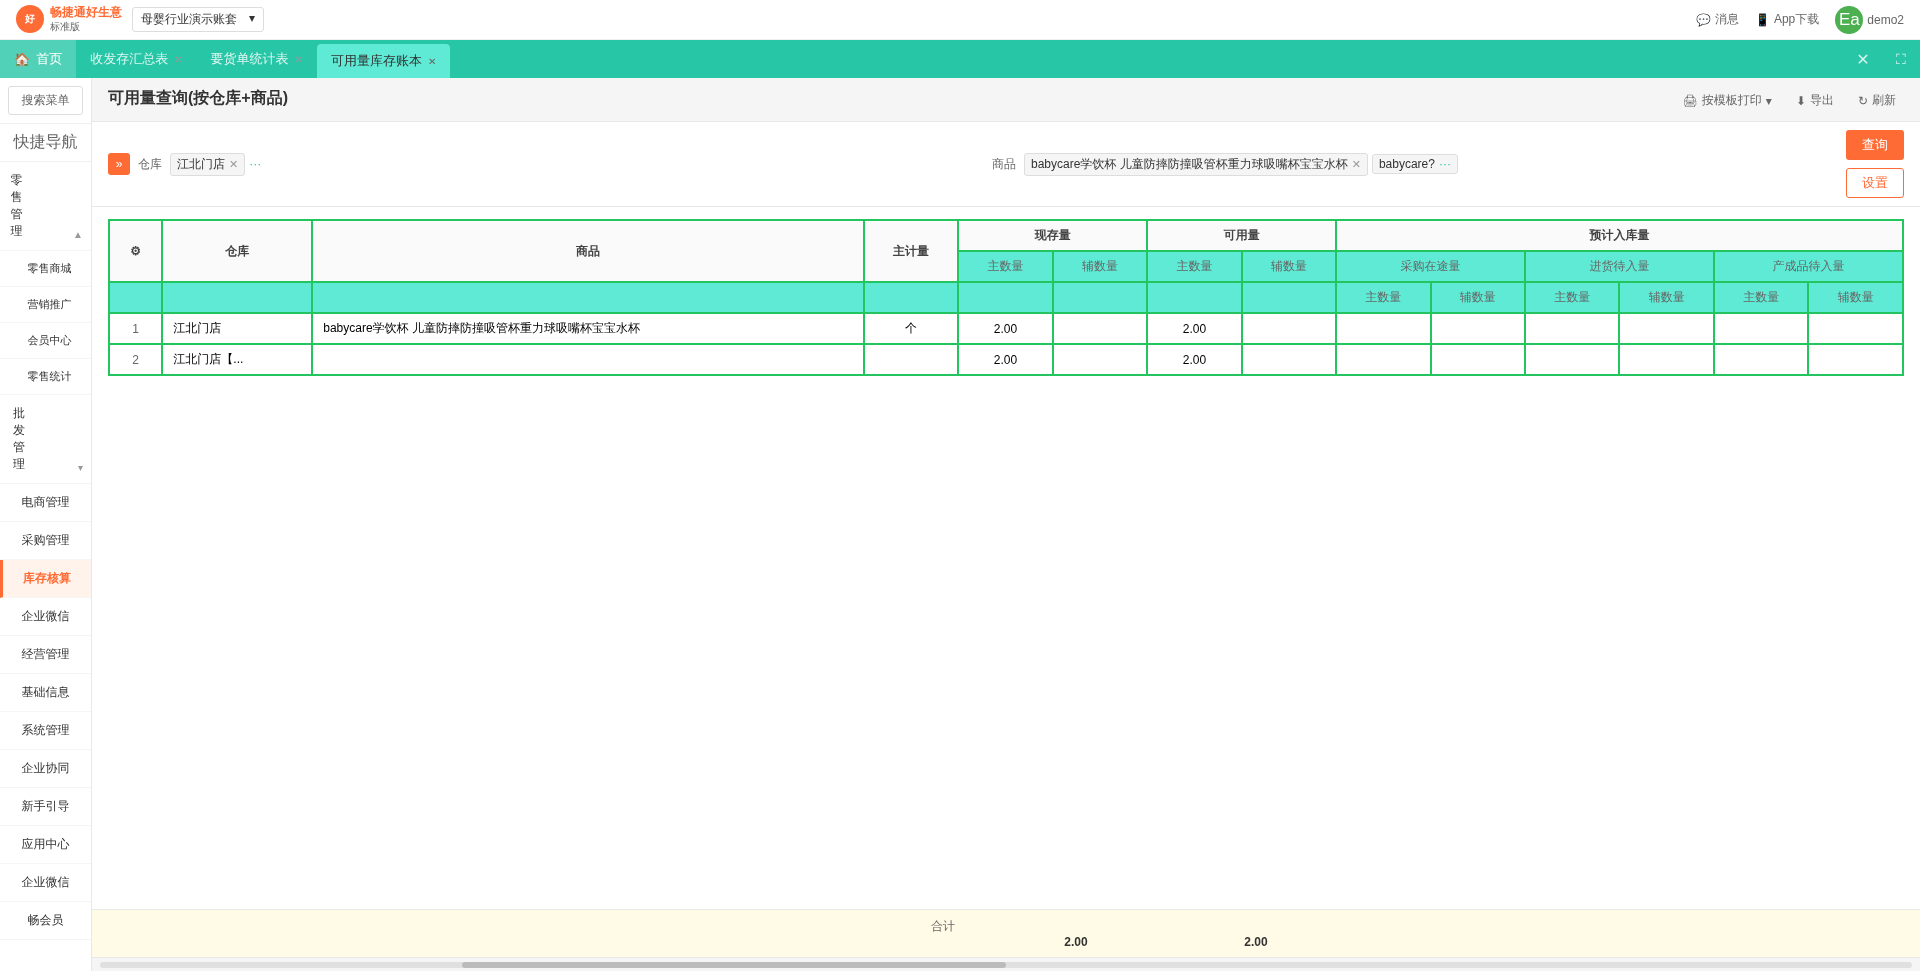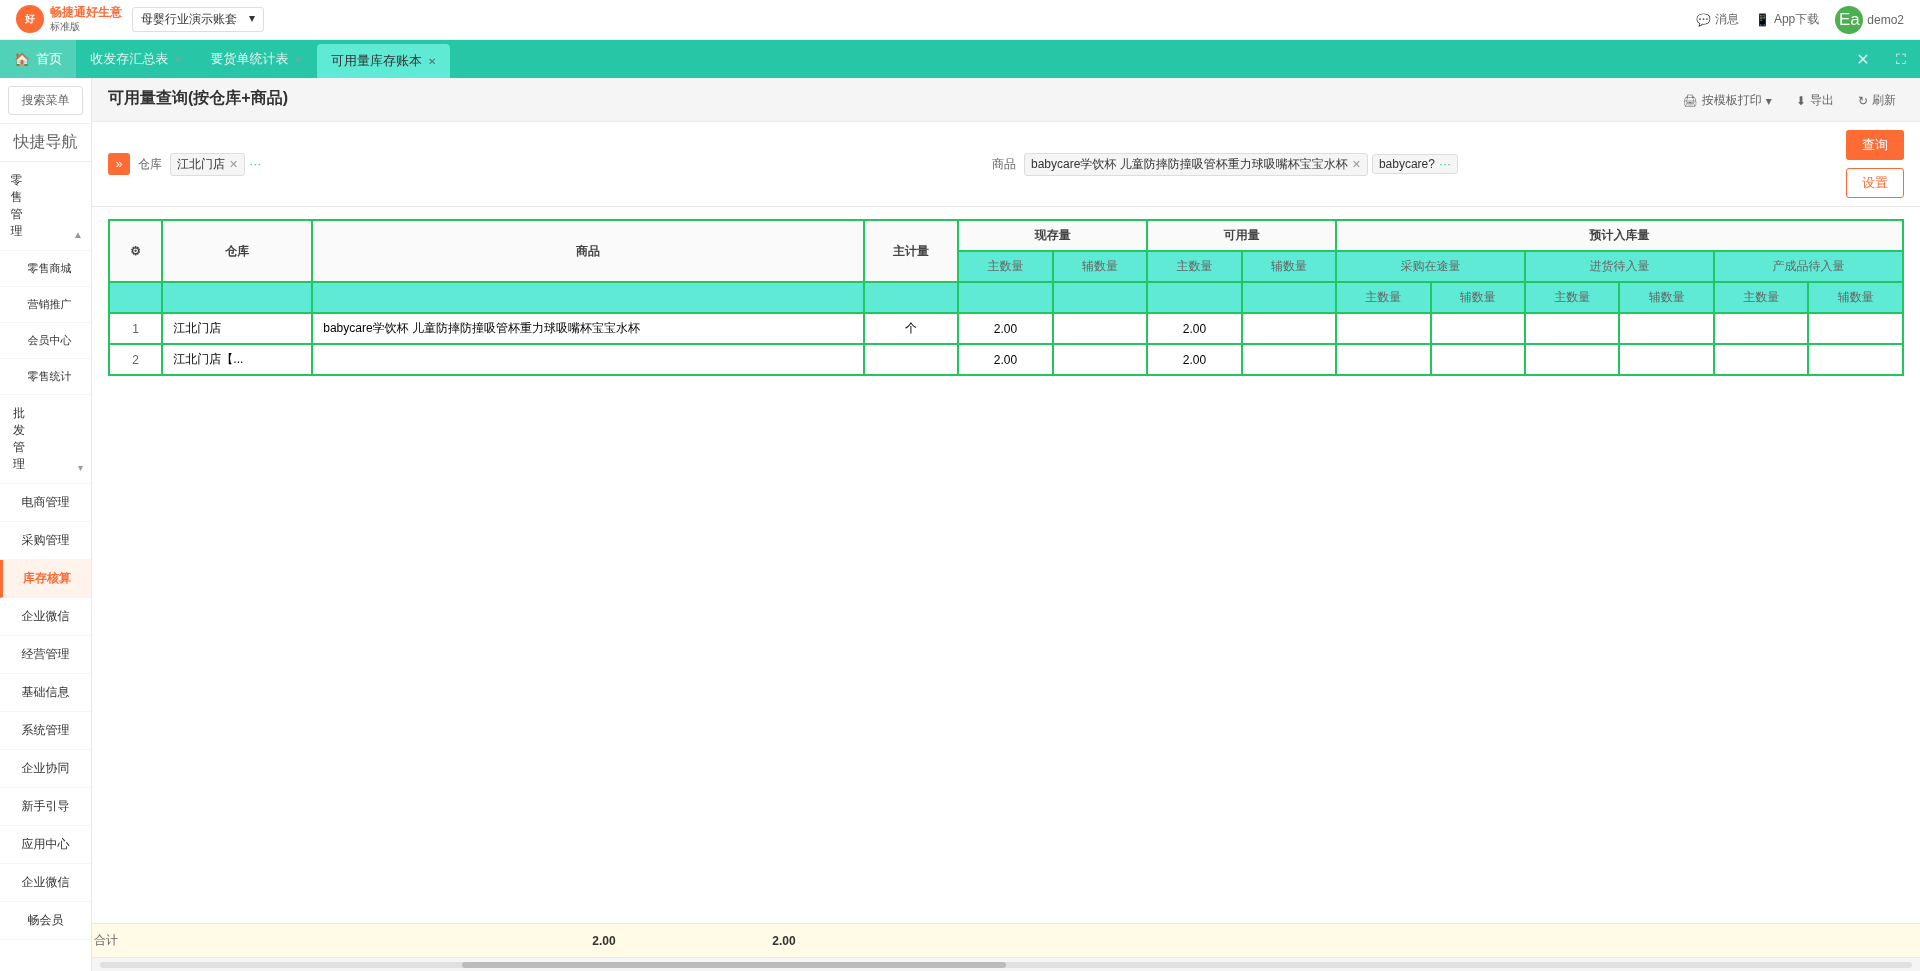--- a/index.html
+++ b/index.html
@@ -192,25 +192,26 @@
       font-weight: bold;
       color: #444;
     }
     .data-table tbody tr td.text-left { text-align: left; }
     .data-table .row-num { color: #666; }
 
     
     .summary-bar {
       background: #fffbe6;
       border-top: 1px solid #e8e8e8;
-      padding: 8px 2px;
+      padding: 8px 28px;
       display: flex;
       align-items: center;
       font-size: 12px;
       flex-shrink: 0;
+      flex-direction: column;
     }
     .summary-label { color: #666; width: 150px; }
     .summary-values { display: flex; gap: 0; flex: 1; }
     .summary-val { min-width: 80px; text-align: center; font-weight: bold; color: #333; }
 
     
     .scroll-bar-area {
       height: 14px;
       background: #f5f5f5;
       border-top: 1px solid #e8e8e8;

